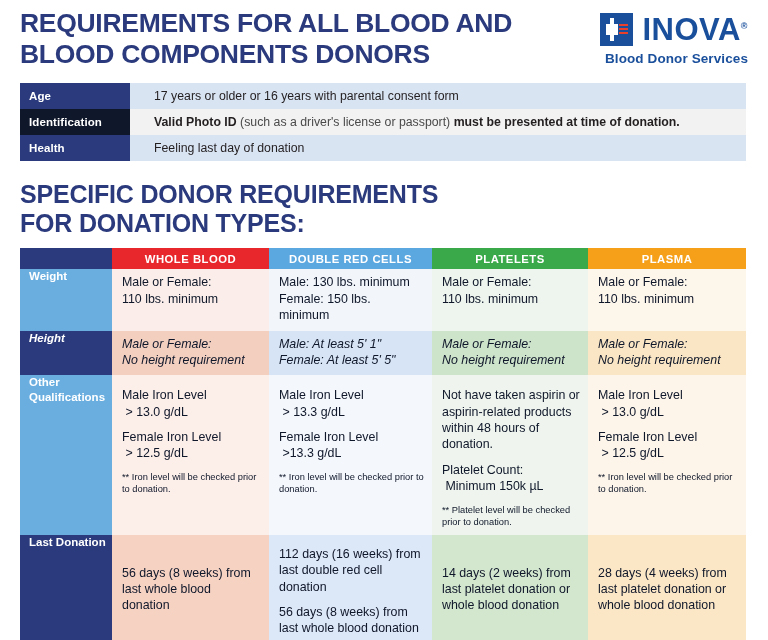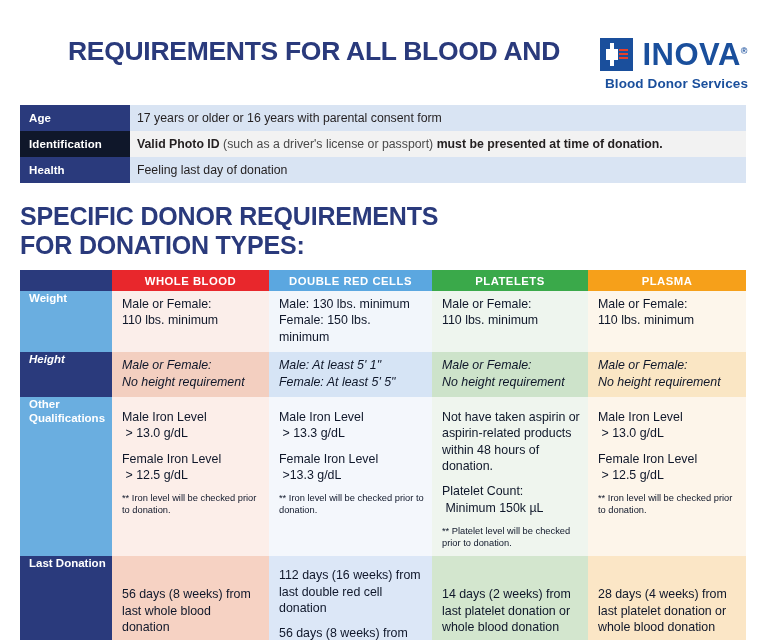--- a/index.html
+++ b/index.html
@@ -5,21 +5,21 @@
   * { box-sizing: border-box; margin: 0; padding: 0; }
   html, body {
     width: 768px; height: 640px;
     background: #ffffff;
     font-family: "Liberation Sans", sans-serif;
     overflow: hidden;
   }
   .page { position: relative; width: 768px; height: 640px; padding: 0 20px; }
 
   
-  .header { display: flex; align-items: flex-start; justify-content: space-between; padding-top: 36px; margin-left: 48px; }
+  .header { display: flex; align-items: center; justify-content: space-between; padding-top: 8px; }
   .main-title {
     color: #2a3a7c;
     font-size: 26.5px;
     font-weight: bold;
     line-height: 1.16;
     letter-spacing: -0.3px;
     text-transform: uppercase;
   }
   .main-title .l2 { display: block; }
 
@@ -43,21 +43,21 @@
   .logo-word .reg { font-size: 9px; vertical-align: super; font-weight: bold; }
   .logo-sub { color: #1a4f9c; font-size: 13.5px; font-weight: bold; margin-top: 5px; letter-spacing: 0.1px; }
 
   
   .table1 { margin-top: 14px; width: 726px; border-collapse: collapse; }
   .table1 td { vertical-align: middle; height: 26px; }
   .t1-label {
     width: 110px; color: #ffffff; font-size: 11.5px; font-weight: bold;
     padding-left: 9px; letter-spacing: 0.1px;
   }
-  .t1-val { padding-left: 7px; font-size: 12.3px; color: #231f20; }
+  .t1-val { padding-left: 24px; font-size: 12.3px; color: #231f20; }
   .t1-val .bold { font-weight: bold; }
   .t1-val .light { color: #4a4a4a; }
   .row-a .t1-label { background: #2a3a7c; }
   .row-a .t1-val   { background: #d9e4f3; }
   .row-b .t1-label { background: #0f172a; }
   .row-b .t1-val   { background: #f2f2f2; }
 
   
   .section-title {
     margin-top: 19px;
@@ -127,20 +127,21 @@
   .r-last   .cell.top { vertical-align: top; padding-top: 11px; }
 </style>
 </head>
 <body>
 
 <div class="page">
 
   <div class="header">
     <h1 class="main-title">
       <span>REQUIREMENTS FOR ALL BLOOD AND</span>
+      <span class="l2">BLOOD COMPONENTS DONORS</span>
     </h1>
     <div class="logo-block">
       <div class="logo-row">
         <div class="logo-mark">
           <span class="cross-v c1"></span>
           <span class="cross-v c2"></span>
           <span class="red r1"></span>
           <span class="red r2"></span>
           <span class="red r3"></span>
         </div>

